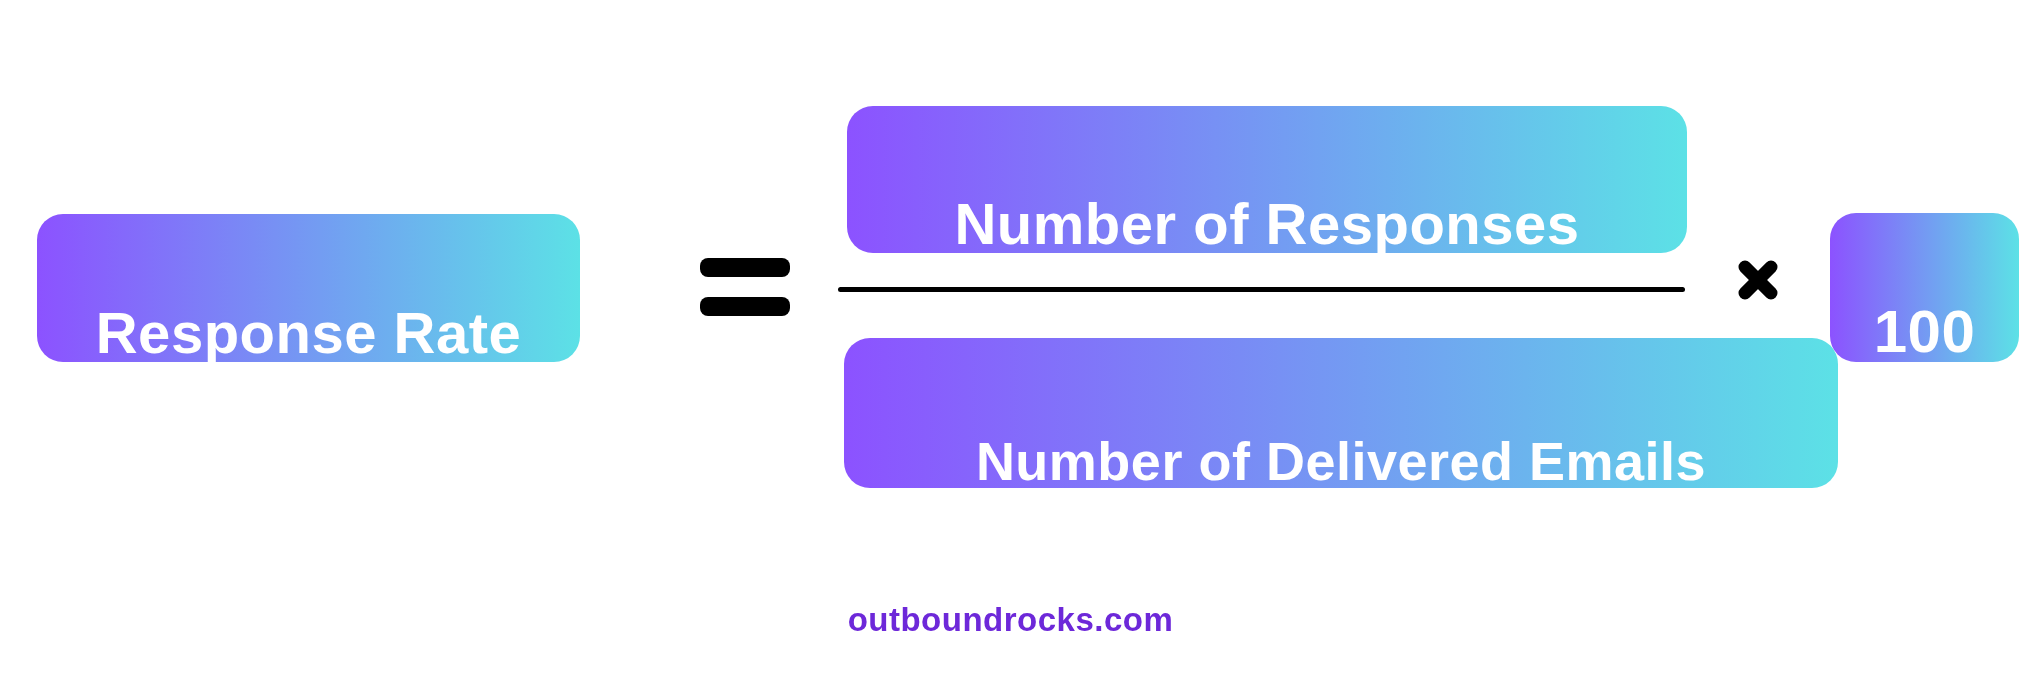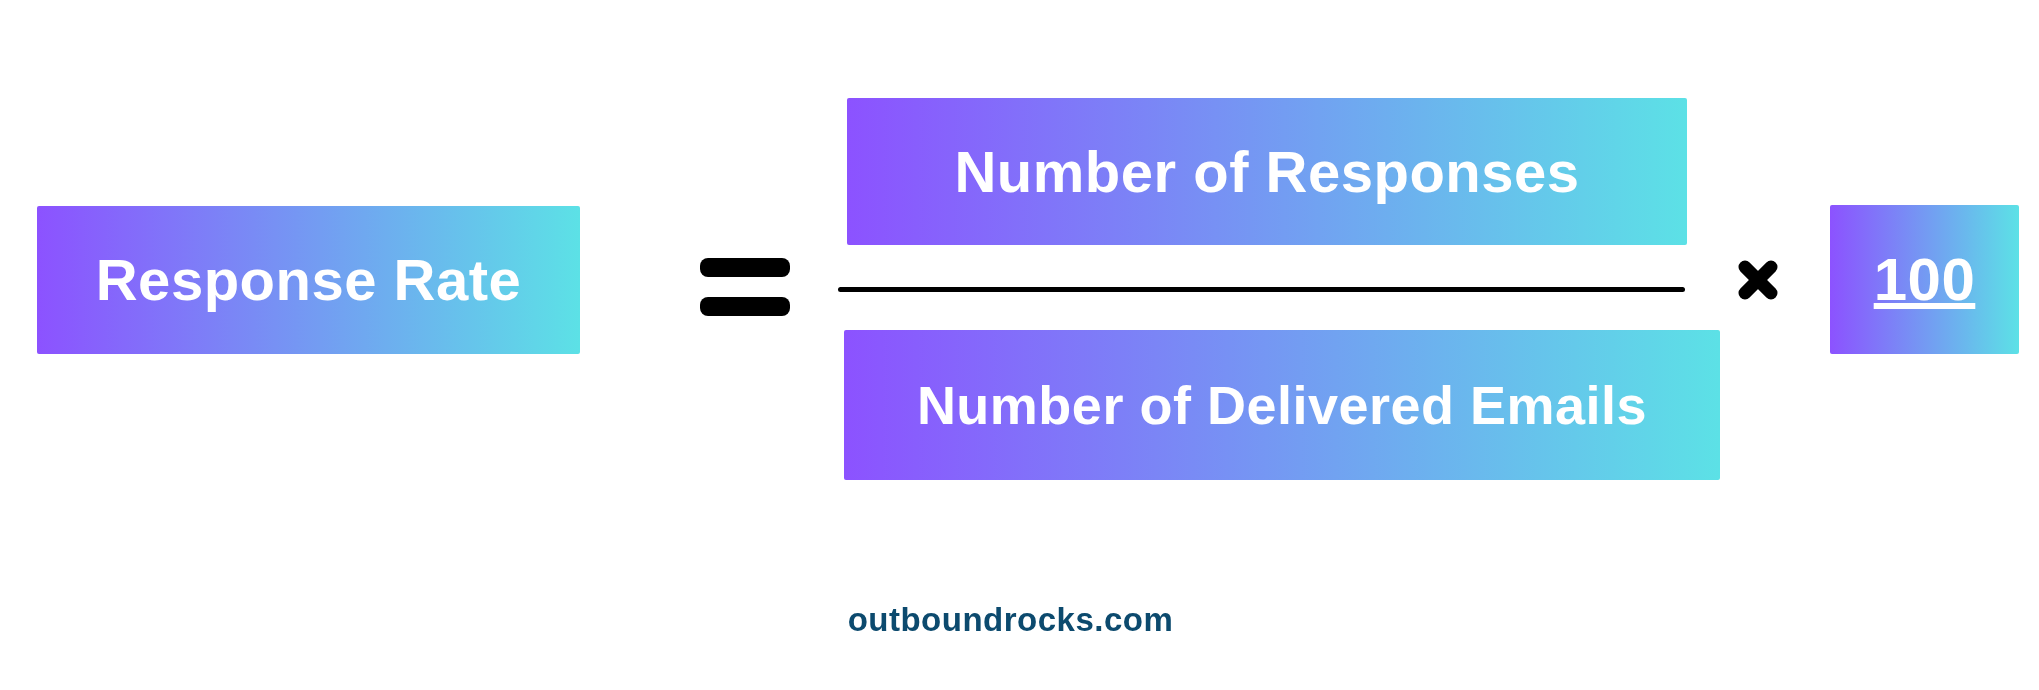--- a/index.html
+++ b/index.html
@@ -11,24 +11,25 @@
     position: relative;
     width: 2039px;
     height: 690px;
     background: #ffffff;
     overflow: hidden;
     font-family: "Liberation Sans", sans-serif;
   }
   .gbox {
     position: absolute;
     background: linear-gradient(90deg, #8C52FF 0%, #5CE1E6 100%);
-    border-radius: 2px;
+    border-radius: 26px;
     display: flex;
-    align-items: center;
+    align-items: flex-end;
     justify-content: center;
+    margin-top: 8px;
   }
   .gbox span {
     color: #ffffff;
     font-weight: 700;
     line-height: 1;
     white-space: nowrap;
     letter-spacing: 0.5px;
   }
   .box-response-rate {
     left: 37px;
@@ -70,51 +71,51 @@
     top: 287px;
     width: 847px;
     height: 5px;
     background: #000000;
     border-radius: 3px;
   }
 
   .box-denominator {
     left: 844px;
     top: 330px;
-    width: 876px;
+    width: 994px;
     height: 150px;
   }
   .box-denominator span { font-size: 54px; }
 
   .multiply {
     position: absolute;
     left: 1734px;
     top: 256px;
     width: 48px;
     height: 48px;
   }
 
   .box-hundred {
     left: 1830px;
     top: 205px;
     width: 189px;
     height: 149px;
   }
-  .box-hundred span { font-size: 60px; text-decoration: underline; }
+  .box-hundred span { font-size: 60px; }
 
   .footer {
     position: absolute;
     left: 0;
     top: 598px;
     width: 100%;
     text-align: center;
     transform: translateX(-9px);
   }
   .footer span {
-    color: #0c4a6e;
+    color: #6d28d9;
     font-size: 33px;
     font-weight: 700;
     letter-spacing: 0.5px;
     line-height: 44px;
   }
 </style>
 </head>
 <body>
 
 <div class="canvas">

